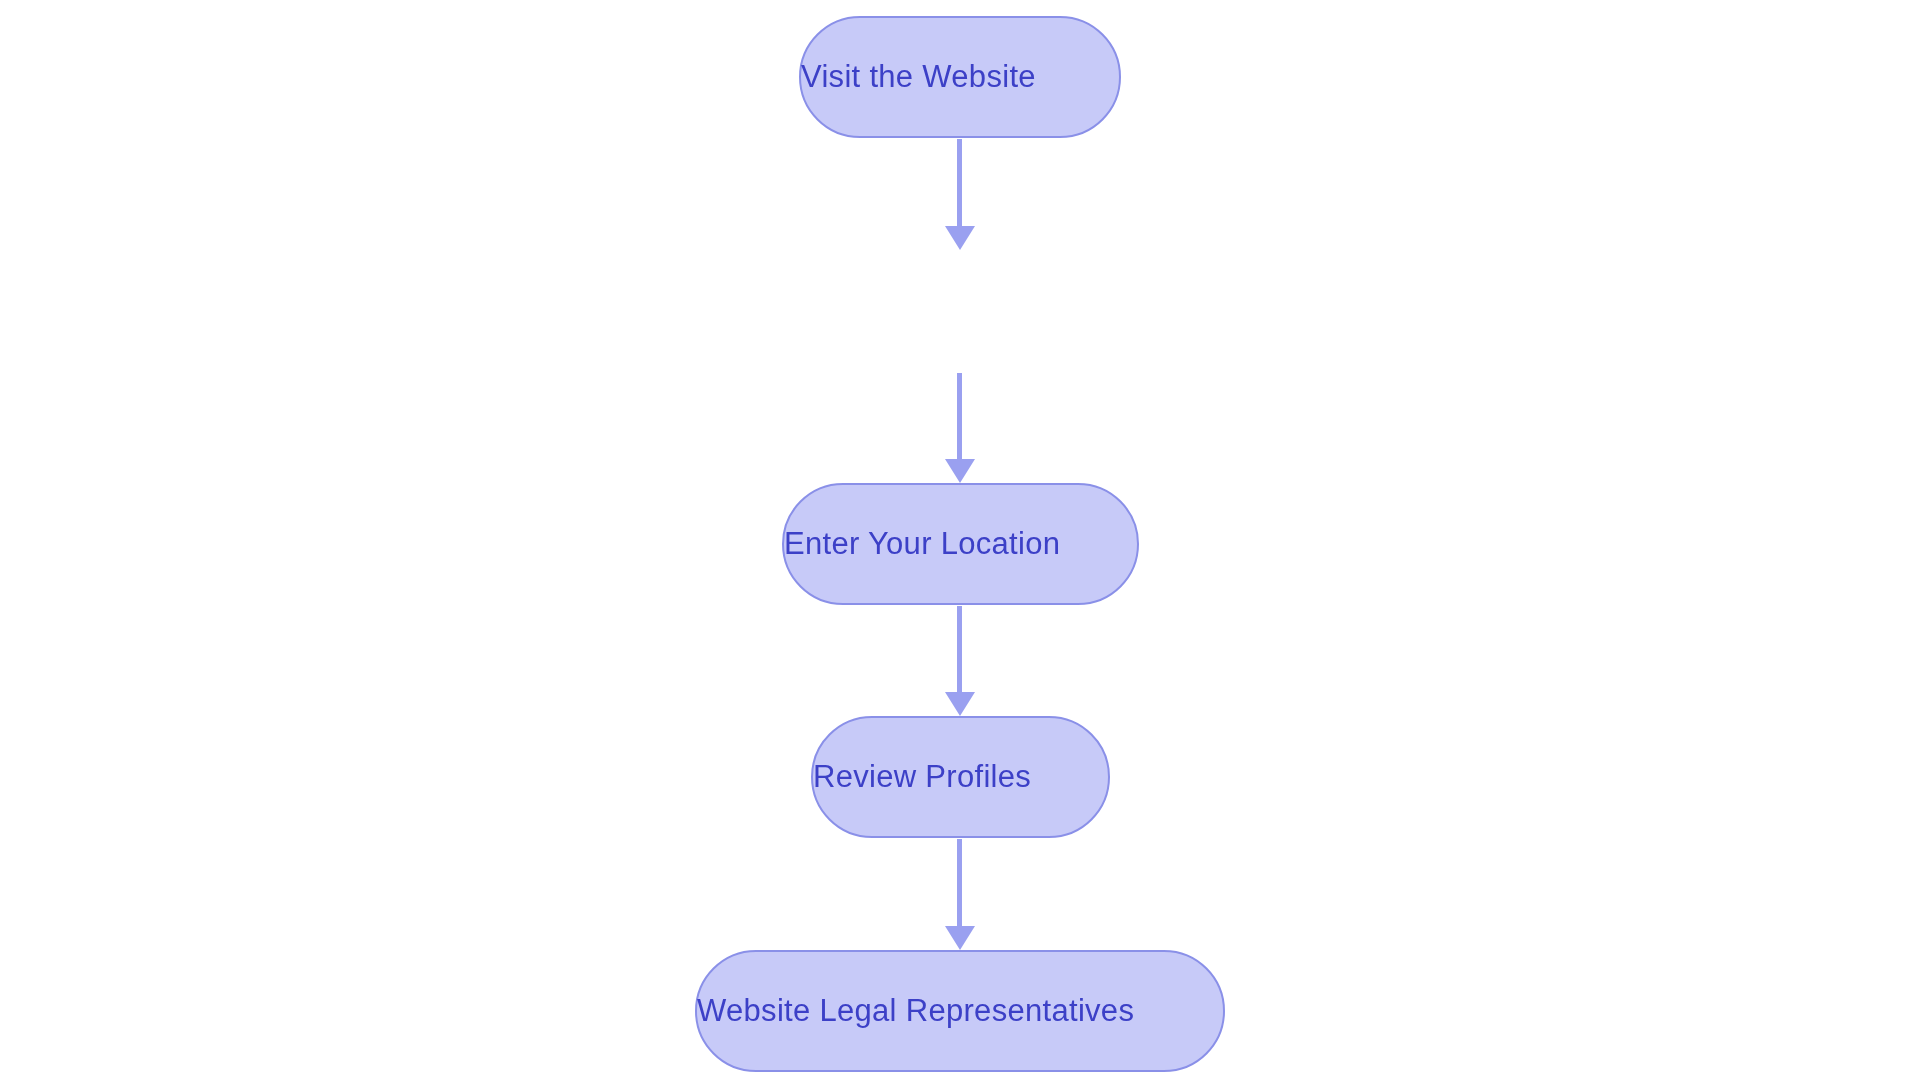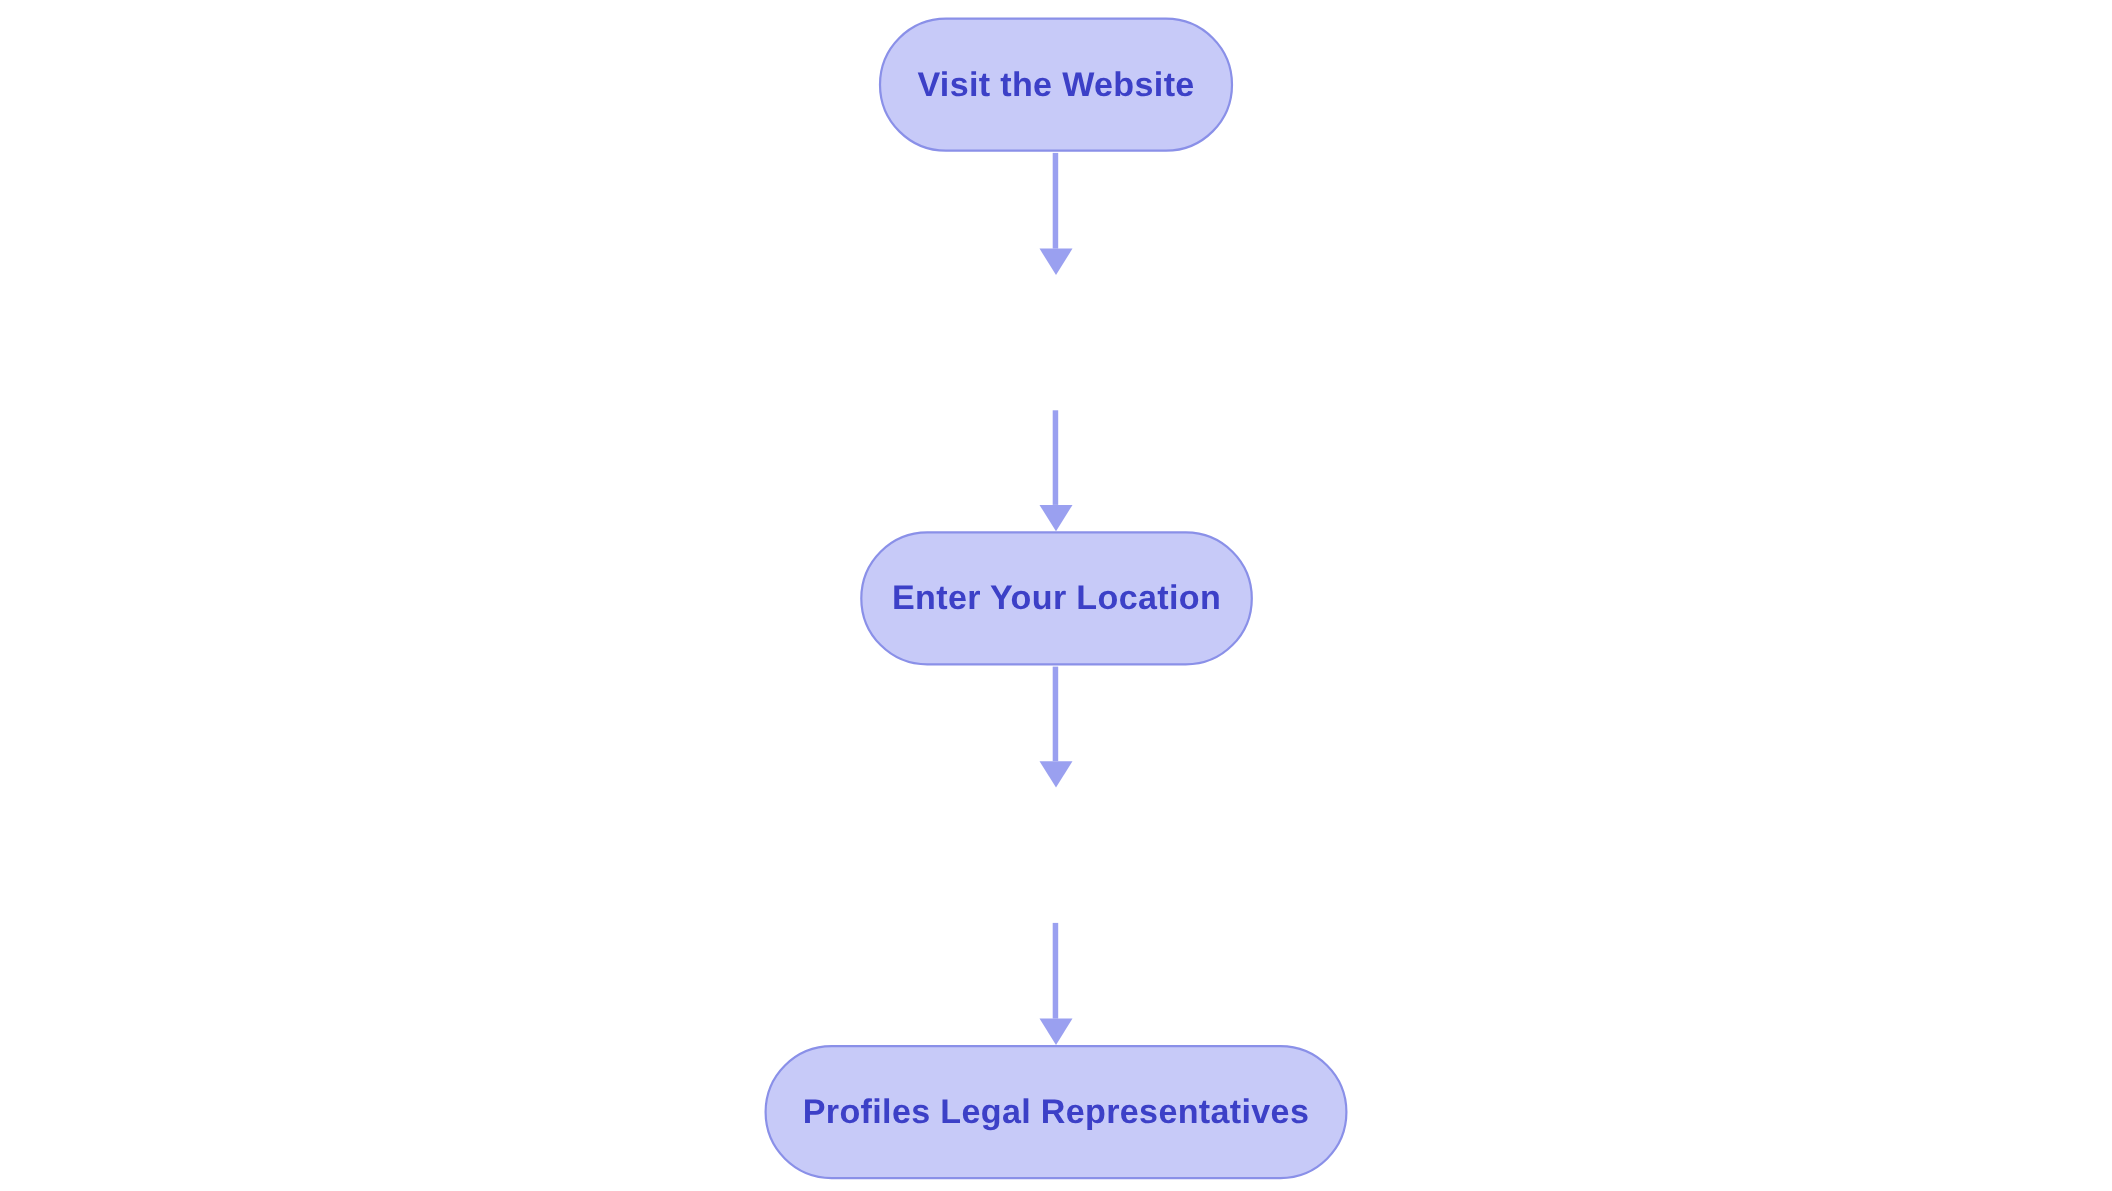--- a/index.html
+++ b/index.html
@@ -14,25 +14,24 @@
     height: 1083px;
     background: var(--bg, #ffffff);
     overflow: hidden;
   }
   .node {
     position: absolute;
     box-sizing: border-box;
     height: 122px;
     display: flex;
     align-items: center;
-    justify-content: center;
+    justify-content: flex-start;
     background: var(--node-fill, #c7caf8);
     border: 2px solid var(--node-border, #8a90e8);
     border-radius: 62px;
-    font-weight: bold;
   }
   .node .label {
     color: var(--node-text, #3c40c7);
     font-size: 31px;
     letter-spacing: 0.3px;
     white-space: nowrap;
     text-align: center;
   }
   .n1 { left: 799px; top: 16px;  width: 322px; }
   .n2 { left: 770px; top: 250px; width: 381px; }
@@ -81,21 +80,24 @@
   <div class="edge-line l2"></div>
   <div class="edge-head h2"></div>
 
   <div class="node n3">
     <span class="label">Enter Your Location</span>
   </div>
 
   <div class="edge-line l3"></div>
   <div class="edge-head h3"></div>
 
+  <div class="node n4">
+    <span class="label">Review Profiles</span>
+  </div>
 
   <div class="edge-line l4"></div>
   <div class="edge-head h4"></div>
 
   <div class="node n5">
-    <span class="label">Profiles Legal Representatives</span>
+    <span class="label">Website Legal Representatives</span>
   </div>
 
 </div>
 
 </body></html>

